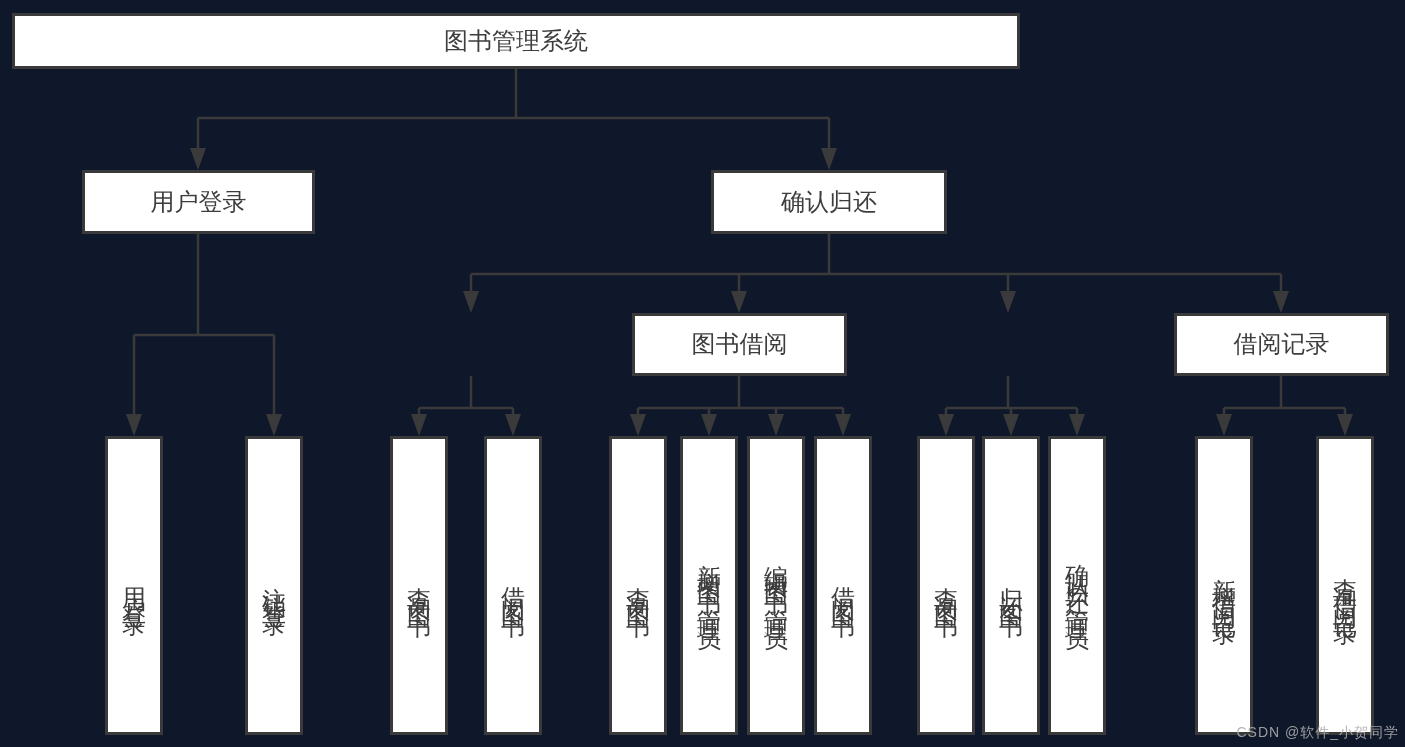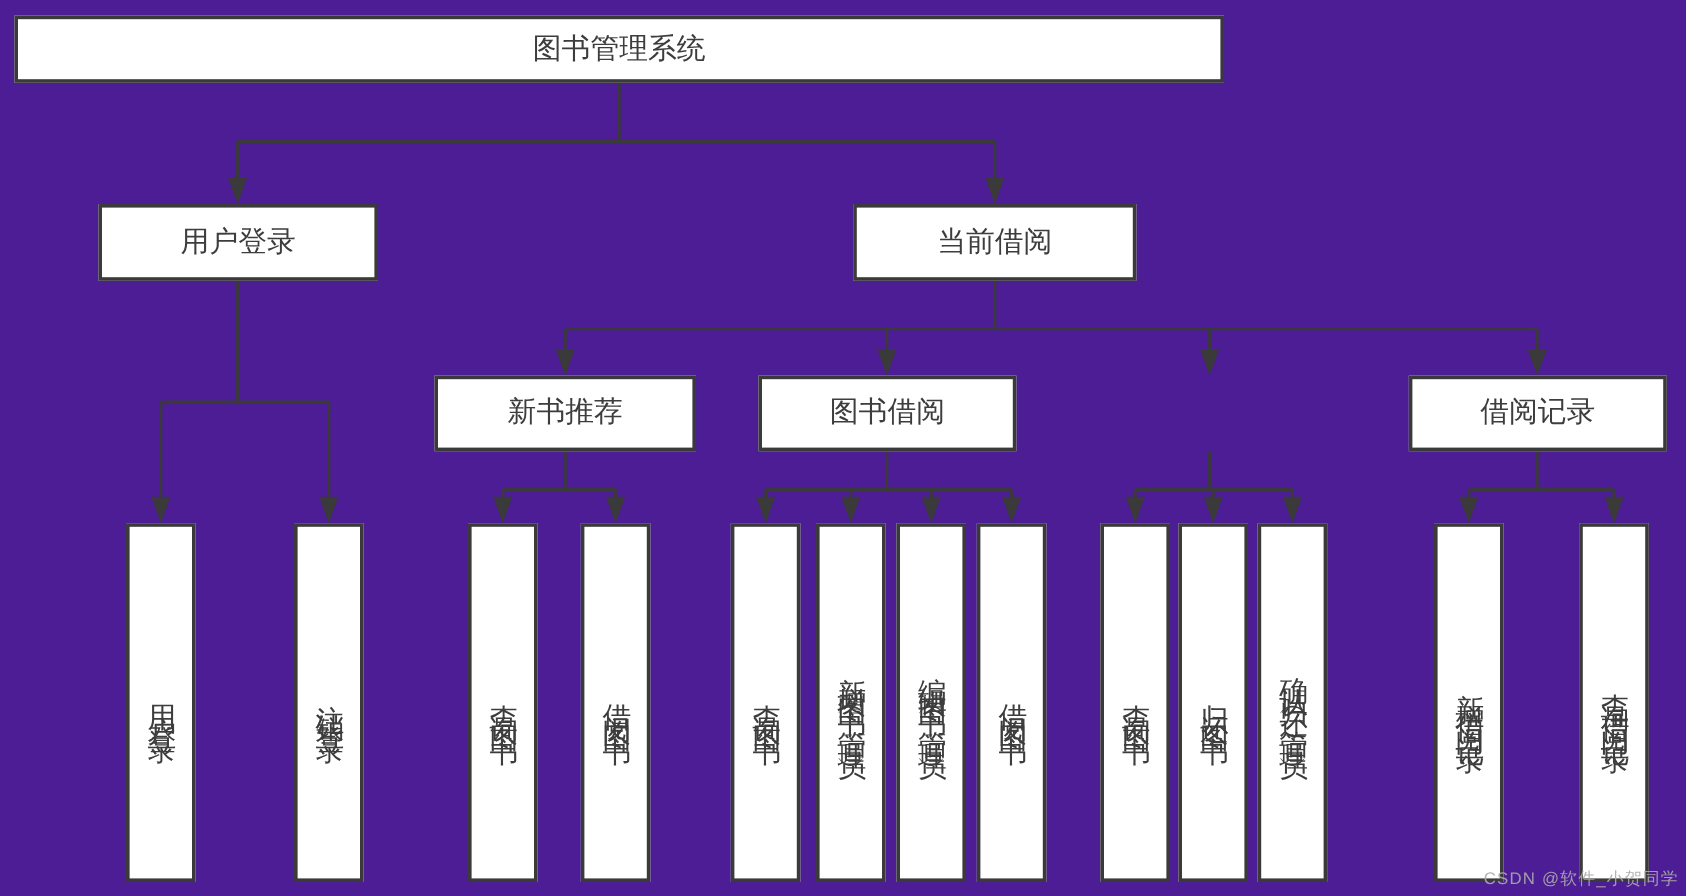--- a/index.html
+++ b/index.html
@@ -1,17 +1,17 @@
 <!DOCTYPE html>
 <html><head>
 <meta charset="utf-8">
 <style>
   html,body { margin:0; padding:0; background:#ffffff; }
   .canvas {
-    position:relative; width:1405px; height:747px; background:#4c1d95;
+    position:relative; width:1405px; height:747px; background:#0f172a;
     font-family:"Liberation Sans","DejaVu Sans",sans-serif; overflow:hidden;
   }
   .wires { position:absolute; left:0; top:0; z-index:0; }
   .box {
     position:absolute; box-sizing:border-box; background:#ffffff;
     border:3px solid #3a3a3a; color:#3d3d3d; z-index:1;
     display:flex; align-items:center; justify-content:center;
     font-size:24px; line-height:1.2; text-align:center; white-space:nowrap;
   }
   .box.v {
@@ -64,23 +64,22 @@
       <polygon points="1003,414 1019,414 1011,436"></polygon>
       <polygon points="1069,414 1085,414 1077,436"></polygon>
       <polygon points="1216,414 1232,414 1224,436"></polygon>
       <polygon points="1337,414 1353,414 1345,436"></polygon>
     </g>
   </svg>
 
   <div class="box" style="left:12px; top:13px; width:1008px; height:56px;">图书管理系统</div>
 
   <div class="box" style="left:82px; top:170px; width:233px; height:64px;">用户登录</div>
-  <div class="box" style="left:711px; top:170px; width:236px; height:64px;">当前借阅</div>
+  <div class="box" style="left:711px; top:170px; width:236px; height:64px;">确认归还</div>
 
-  <div class="box" style="left:362px; top:313px; width:218px; height:63px;">新书推荐</div>
   <div class="box" style="left:632px; top:313px; width:215px; height:63px;">图书借阅</div>
   <div class="box" style="left:1174px; top:313px; width:215px; height:63px;">借阅记录</div>
 
   <div class="box v" style="left:105px; top:436px; width:58px; height:299px;">用户登录</div>
   <div class="box v" style="left:245px; top:436px; width:58px; height:299px;">注销登录</div>
 
   <div class="box v" style="left:390px; top:436px; width:58px; height:299px;">查询图书</div>
   <div class="box v" style="left:484px; top:436px; width:58px; height:299px;">借阅图书</div>
 
   <div class="box v" style="left:609px; top:436px; width:58px; height:299px;">查询图书</div>

